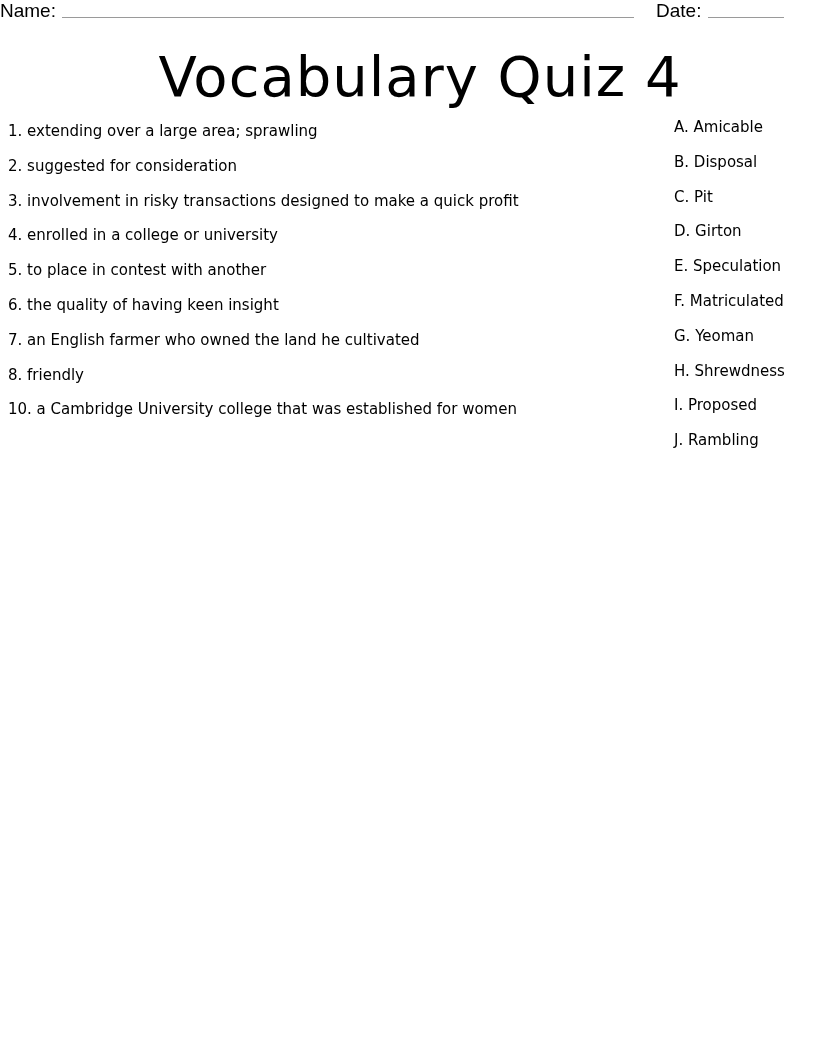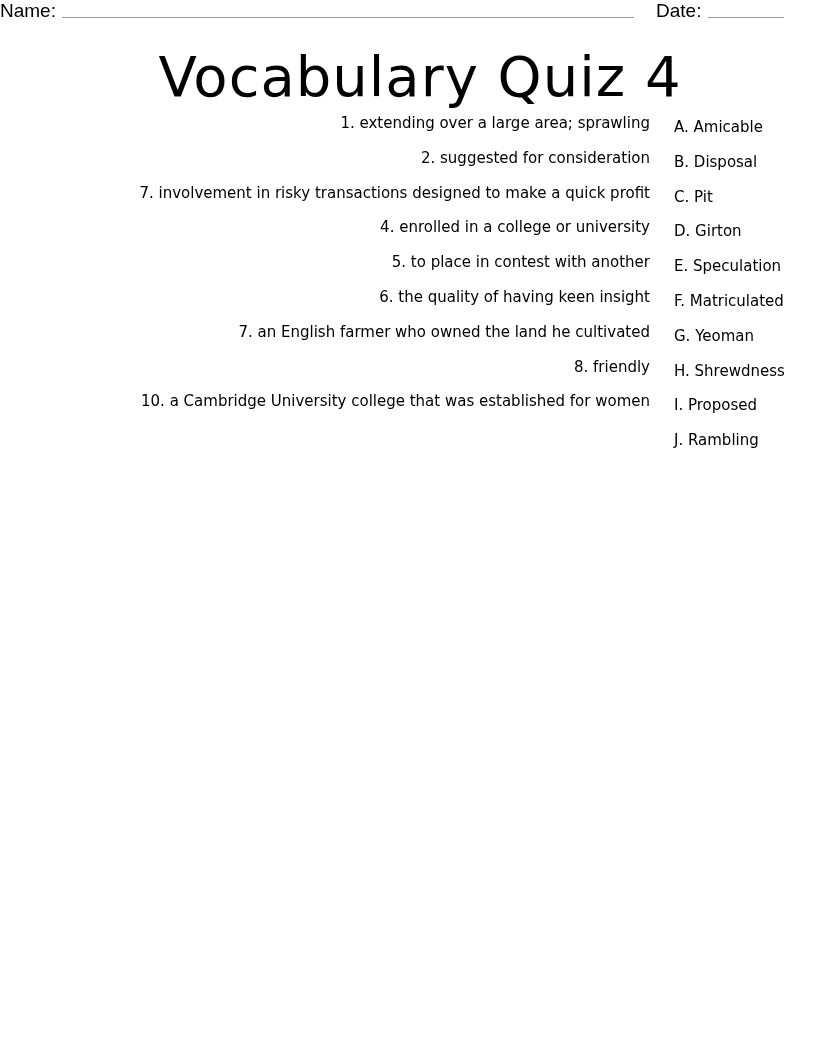--- a/index.html
+++ b/index.html
@@ -59,24 +59,23 @@
       font-family: "DejaVu Sans", sans-serif;
       font-size: 56px;
       line-height: 70px;
       letter-spacing: 1px;
     }
     .clues {
       position: absolute;
       top: 113px;
       left: 0;
       width: 650px;
-      margin: 0;
+      margin: 8px;
       padding: 0;
       list-style: none;
-      text-align: right;
     }
     .answers {
       position: absolute;
       top: 113px;
       left: 670px;
       width: 146px;
       margin: 4px;
       padding: 0;
       list-style: none;
     }
@@ -96,21 +95,21 @@
   <div class="name-line"></div>
   <span class="date-label">Date:</span>
   <div class="date-line"></div>
 </div>
 
 <h1 class="title" style="margin:12px;font-weight:normal;">Vocabulary Quiz 4</h1>
 
 <ol class="clues">
   <li class="item">1. extending over a large area; sprawling</li>
   <li class="item">2. suggested for consideration</li>
-  <li class="item">7. involvement in risky transactions designed to make a quick profit</li>
+  <li class="item">3. involvement in risky transactions designed to make a quick profit</li>
   <li class="item">4. enrolled in a college or university</li>
   <li class="item">5. to place in contest with another</li>
   <li class="item">6. the quality of having keen insight</li>
   <li class="item">7. an English farmer who owned the land he cultivated</li>
   <li class="item">8. friendly</li>
   <li class="item">10. a Cambridge University college that was established for women</li>
 </ol>
 
 <ol class="answers">
   <li class="item">A. Amicable</li>

